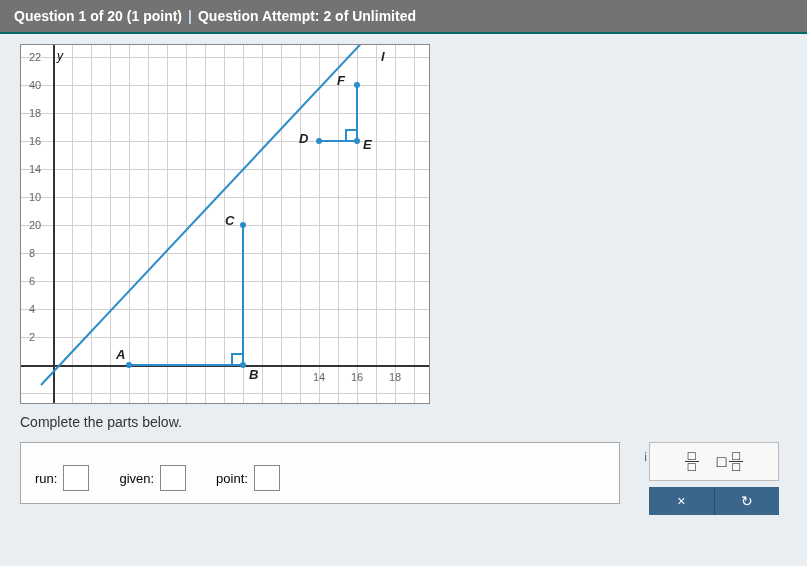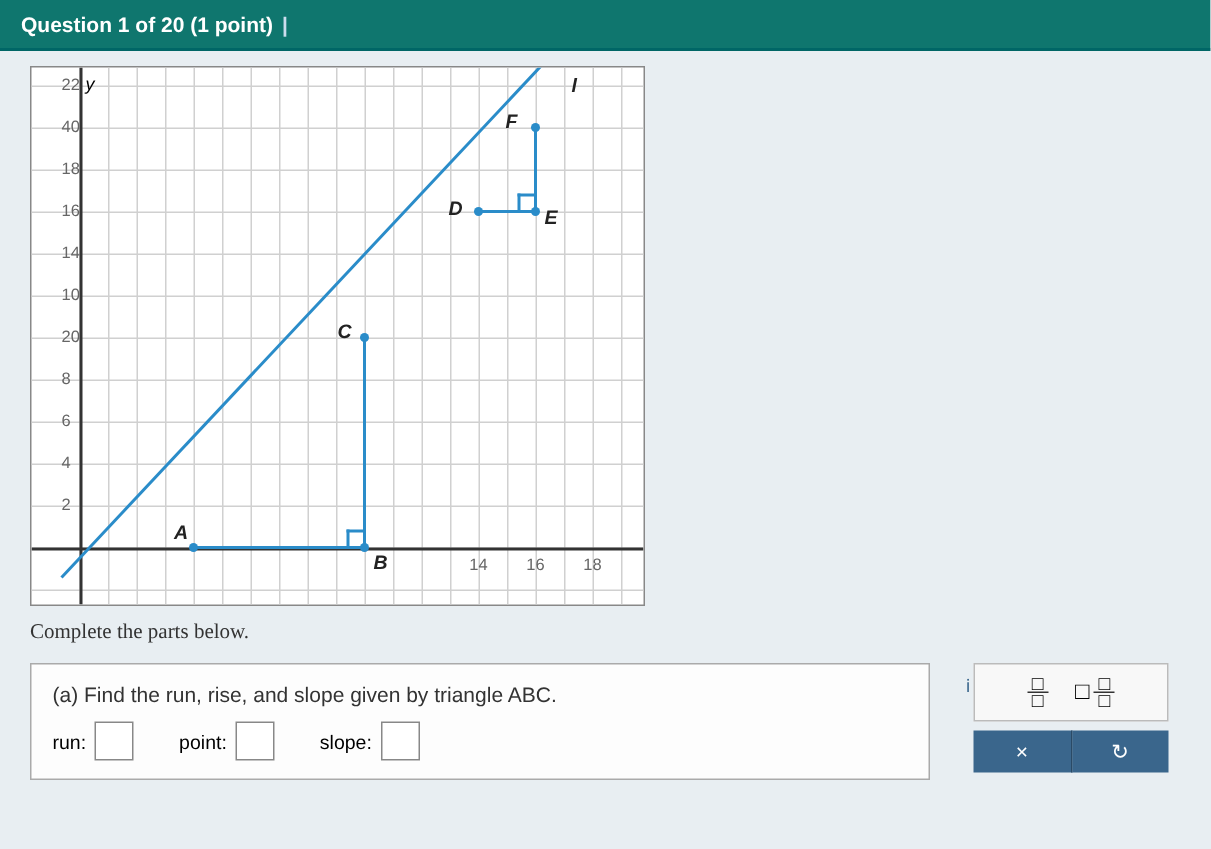--- a/index.html
+++ b/index.html
@@ -1,30 +1,30 @@
 <!DOCTYPE html>
 <html><head>
 <meta charset="utf-8">
 <style>
 * { margin: 0; padding: 0; box-sizing: border-box; font-family: Arial, sans-serif; }
 body { background: #e8eef2; width: 807px; height: 566px; overflow: hidden; }
-.header { background: #0f766e; color: #fff; padding: 8px 14px; font-size: 14px; font-weight: bold; display: flex; align-items: center; gap: 6px; border-bottom: 2px solid #066; }
+.header { background: #737373; color: #fff; padding: 8px 14px; font-size: 14px; font-weight: bold; display: flex; align-items: center; gap: 6px; border-bottom: 2px solid #066; }
 .header .sep { color: #cde; }
 .content { padding: 10px 20px; }
 .graph-frame { border: 1px solid #888; width: 410px; height: 360px; background: #fff; position: relative; overflow: hidden; }
 .grid-v, .grid-h { position: absolute; background: #d0d0d0; }
 .grid-v { width: 1px; height: 100%; }
 .grid-h { height: 1px; width: 100%; }
 .axis-v { position: absolute; width: 2px; height: 100%; background: #333; left: 32px; }
 .axis-h { position: absolute; height: 2px; width: 100%; background: #333; top: 320px; }
-.y-label { position: absolute; left: 20px; font-size: 11px; color: #666; transform: translateY(-50%); }
+.y-label { position: absolute; left: 8px; font-size: 11px; color: #666; transform: translateY(-50%); }
 .x-label { position: absolute; top: 326px; font-size: 11px; color: #666; transform: translateX(-50%); }
 .y-ax-label { position: absolute; left: 36px; top: 4px; font-size: 12px; font-style: italic; }
 .point-label { position: absolute; font-size: 13px; font-style: italic; font-weight: bold; color: #222; }
-.instruction { margin-top: 10px; font-size: 14px; color: #333; font-family: Liberation Serif, serif; }
+.instruction { margin-top: 10px; font-size: 14px; color: #333; }
 .part-box { border: 1px solid #aaa; background: #fdfdfd; margin-top: 12px; padding: 12px 14px; width: 600px; }
 .part-text { font-size: 14px; color: #333; }
 .row-inputs { margin-top: 10px; display: flex; align-items: center; gap: 30px; }
 .inp-group { display: flex; align-items: center; gap: 6px; font-size: 13px; }
 .inp-box { width: 26px; height: 26px; border: 1px solid #888; background: #fff; display: inline-block; }
 .tool-panel { position: absolute; right: 28px; top: 442px; width: 130px; }
 .frac-icons { display: flex; gap: 18px; justify-content: center; border: 1px solid #bbb; padding: 8px; background: #f8f8f8; }
 .frac { font-size: 13px; display: flex; flex-direction: column; align-items: center; line-height: 10px; }
 .frac-top { border-bottom: 1px solid #333; padding: 0 3px; }
 .frac-bot { padding: 0 3px; }
@@ -36,20 +36,21 @@
 .ui-tick { font-size: 12px; color: #3a668c; position: absolute; right: 160px; top: 448px; }
 .line-svg { position: absolute; left: 0; top: 0; }
 .rt-angle { position: absolute; width: 12px; height: 12px; border-left: 2px solid #2a8cc9; border-top: 2px solid #2a8cc9; }
 </style>
 </head>
 <body>
 
 <div class="header">
   <span>Question 1 of 20 (1 point)</span>
   <span class="sep">|</span>
+  <span>Question Attempt: 2 of Unlimited</span>
 </div>
 
 <div class="content">
 
   <div class="graph-frame">
 
     <div class="grid-v" style="left:32px"></div>
       <div class="grid-v" style="left:51px"></div>
       <div class="grid-v" style="left:70px"></div>
       <div class="grid-v" style="left:89px"></div>
@@ -127,32 +128,31 @@
     <span class="point-label" style="left:204px; top:168px">C</span>
     <span class="point-label" style="left:278px; top:86px">D</span>
     <span class="point-label" style="left:342px; top:92px">E</span>
     <span class="point-label" style="left:316px; top:28px">F</span>
     <span class="point-label" style="left:360px; top:4px">l</span>
   </div>
 
   <div class="instruction">Complete the parts below.</div>
 
   <div class="part-box">
-    <div class="part-text">(a) Find the run, rise, and slope given by triangle ABC.</div>
     <div class="row-inputs">
       <div class="inp-group">
         <span>run:</span>
         <span class="inp-box"></span>
       </div>
       <div class="inp-group">
-        <span>point:</span>
+        <span>given:</span>
         <span class="inp-box"></span>
       </div>
       <div class="inp-group">
-        <span>slope:</span>
+        <span>point:</span>
         <span class="inp-box"></span>
       </div>
     </div>
   </div>
 
 </div>
 
 <span class="ui-tick">ℹ</span>
 
 <div class="tool-panel">

